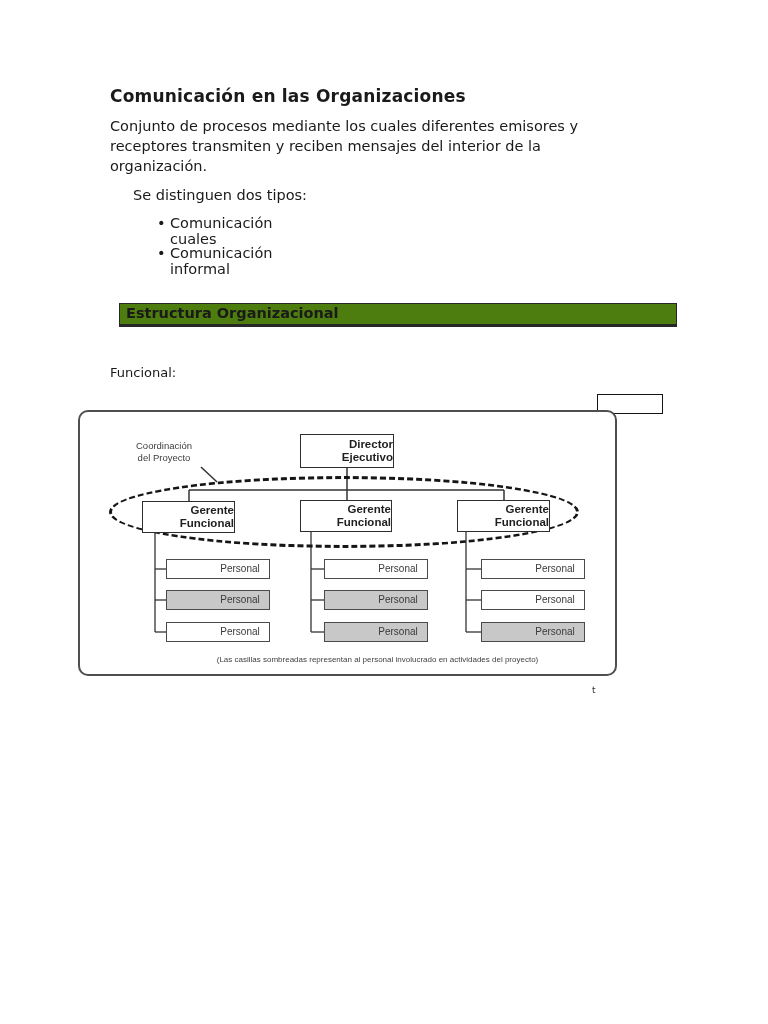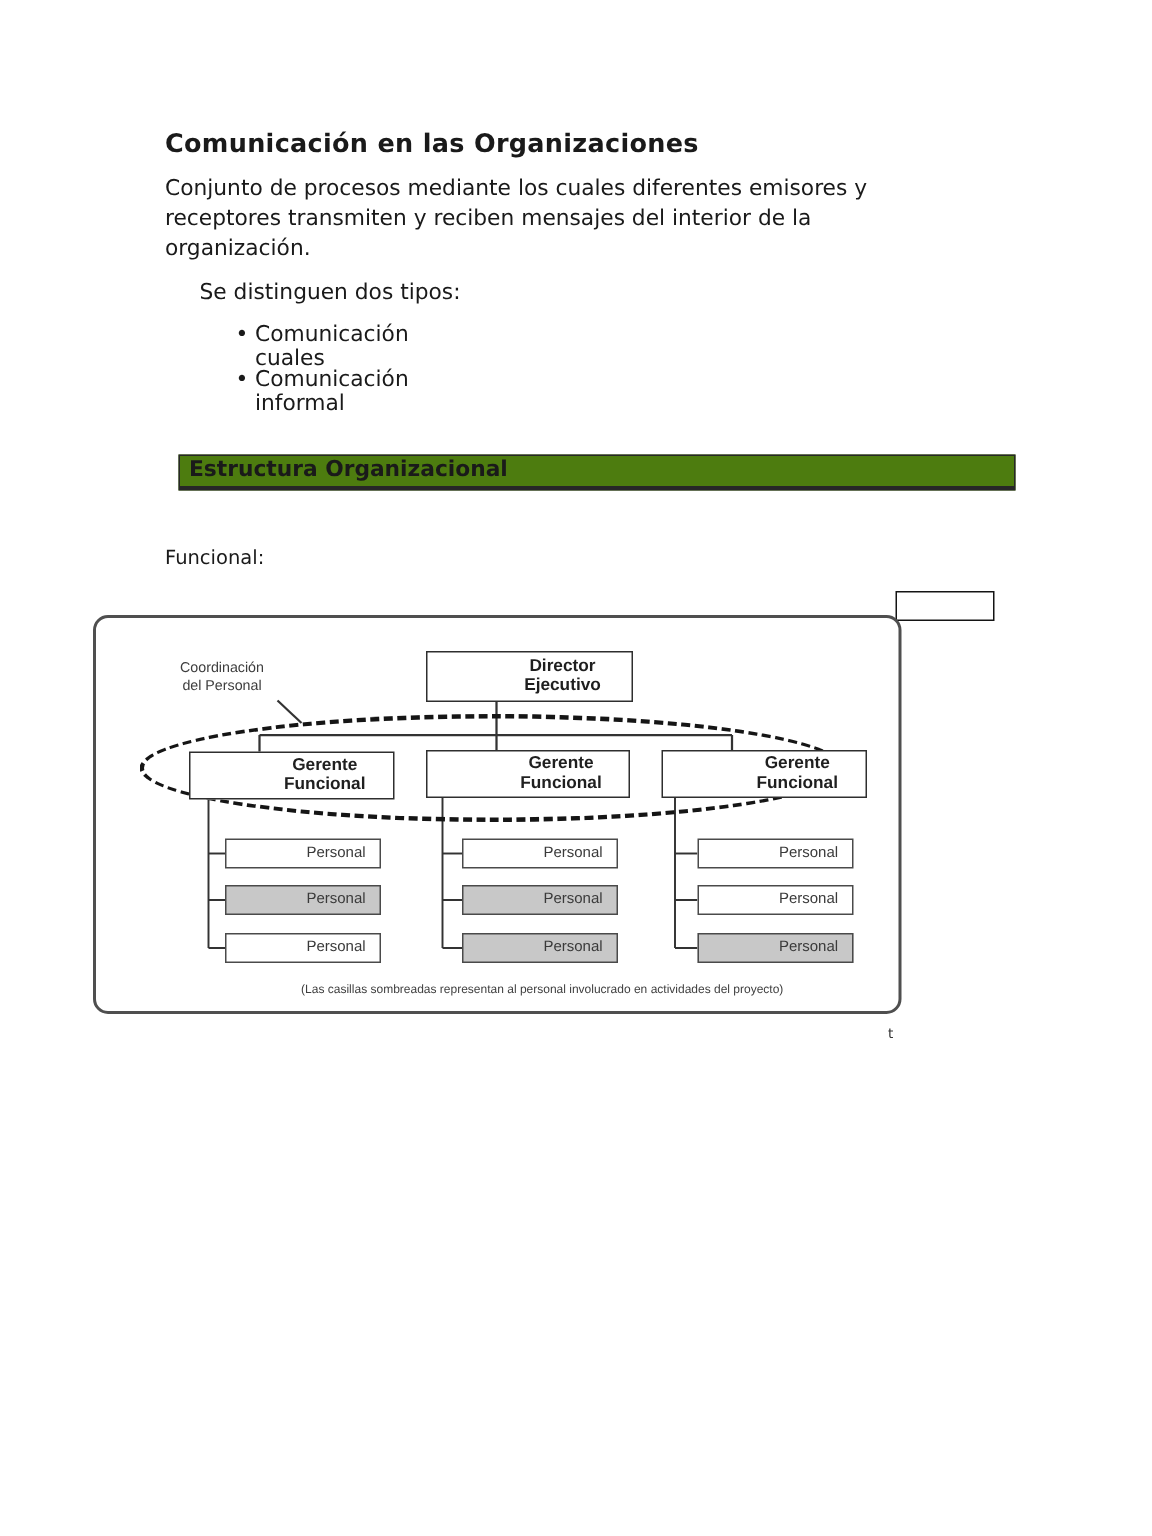--- a/index.html
+++ b/index.html
@@ -18,28 +18,28 @@
   
   .section-box{left:103px;top:303px;width:556px;height:20px;
                border:1.5px solid #272727;border-bottom-width:3px;background:#4d7c0f;margin-left:16px;}
   .section-box span{display:block;padding:1px 0 0 6px;font-size:14.5px;font-weight:bold;}
   .functional{left:110px;top:365px;font-size:13px;}
 
   
   .mini-box{left:597px;top:394px;width:64px;height:18px;border:1.3px solid #141414;background:#fff;}
 
   
-  .figure{left:62px;top:410px;width:535px;height:262px;border:2px solid #4f4f4f;
+  .figure{left:78px;top:410px;width:535px;height:262px;border:2px solid #4f4f4f;
           border-radius:10px;background:#fff;font-family:"Liberation Sans",sans-serif;}
   .figure svg{position:absolute;left:0;top:0;}
   .ellipse{position:absolute;left:29px;top:64px;width:464px;height:66px;
            border:3px dashed #151515;border-radius:50%;}
-  .node{position:absolute;background:#fff;border:1.5px solid #2e2e2e;text-align:center;
+  .node{position:absolute;background:#fff;border:1.5px solid #2e2e2e;text-align:right;
         color:#1f1f1f;font-weight:bold;font-size:11.5px;line-height:13.5px;
-        display:flex;flex-direction:column;justify-content:center;padding-left:44px;}
+        display:flex;flex-direction:column;justify-content:center;}
   .director{left:220px;top:22px;width:92px;height:32px;}
   .mgr1{left:62px;top:89px;width:91px;height:30px;}
   .mgr2{left:220px;top:88px;width:90px;height:30px;}
   .mgr3{left:377px;top:88px;width:91px;height:30px;}
   .staff{position:absolute;width:58px;height:18px;background:#fff;border:1px solid #4a4a4a;
          text-align:center;color:#3a3a3a;font-size:10px;line-height:18px;padding-left:44px;}
   .staff.shaded{background:#c8c8c8;}
   .coord-label{position:absolute;left:39px;top:28px;width:90px;text-align:center;
                color:#3d3d3d;font-size:9.5px;line-height:11.5px;}
   .fig-note{position:absolute;left:0;top:243px;width:535px;text-align:center;
@@ -103,21 +103,21 @@
       <line x1="231" y1="220" x2="244" y2="220" stroke="#333333" stroke-width="1.3"></line>
       <line x1="386" y1="157" x2="401" y2="157" stroke="#333333" stroke-width="1.3"></line>
       <line x1="386" y1="188" x2="401" y2="188" stroke="#333333" stroke-width="1.3"></line>
       <line x1="386" y1="220" x2="401" y2="220" stroke="#333333" stroke-width="1.3"></line>
     </svg>
 
     <div class="ellipse"></div>
 
     <div class="coord-label">
       <div>Coordinación</div>
-      <div>del Personal</div>
+      <div>del Proyecto</div>
     </div>
 
     <div class="node director">
       <div>Director</div>
       <div>Ejecutivo</div>
     </div>
 
     <div class="node mgr1">
       <div>Gerente</div>
       <div>Funcional</div>

